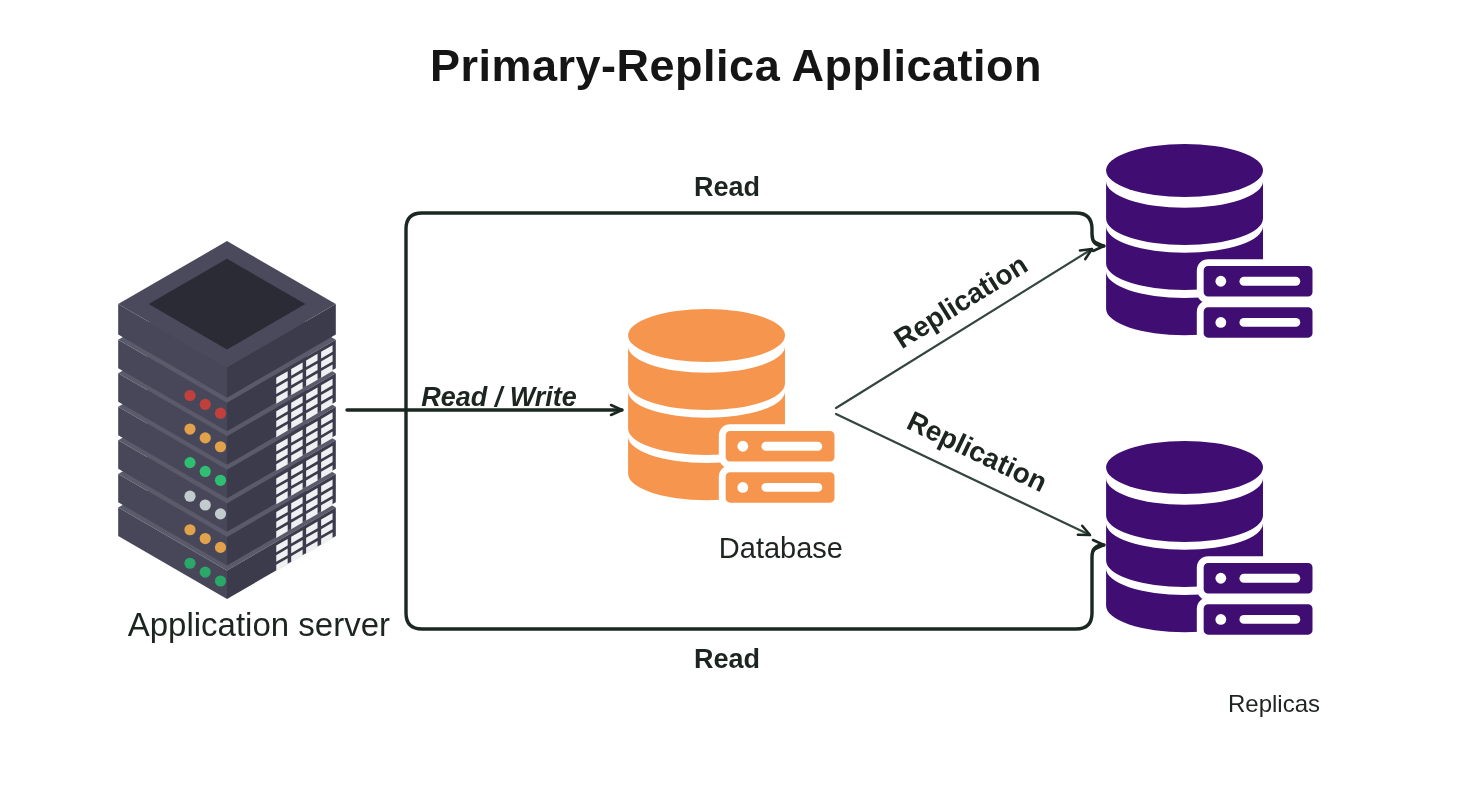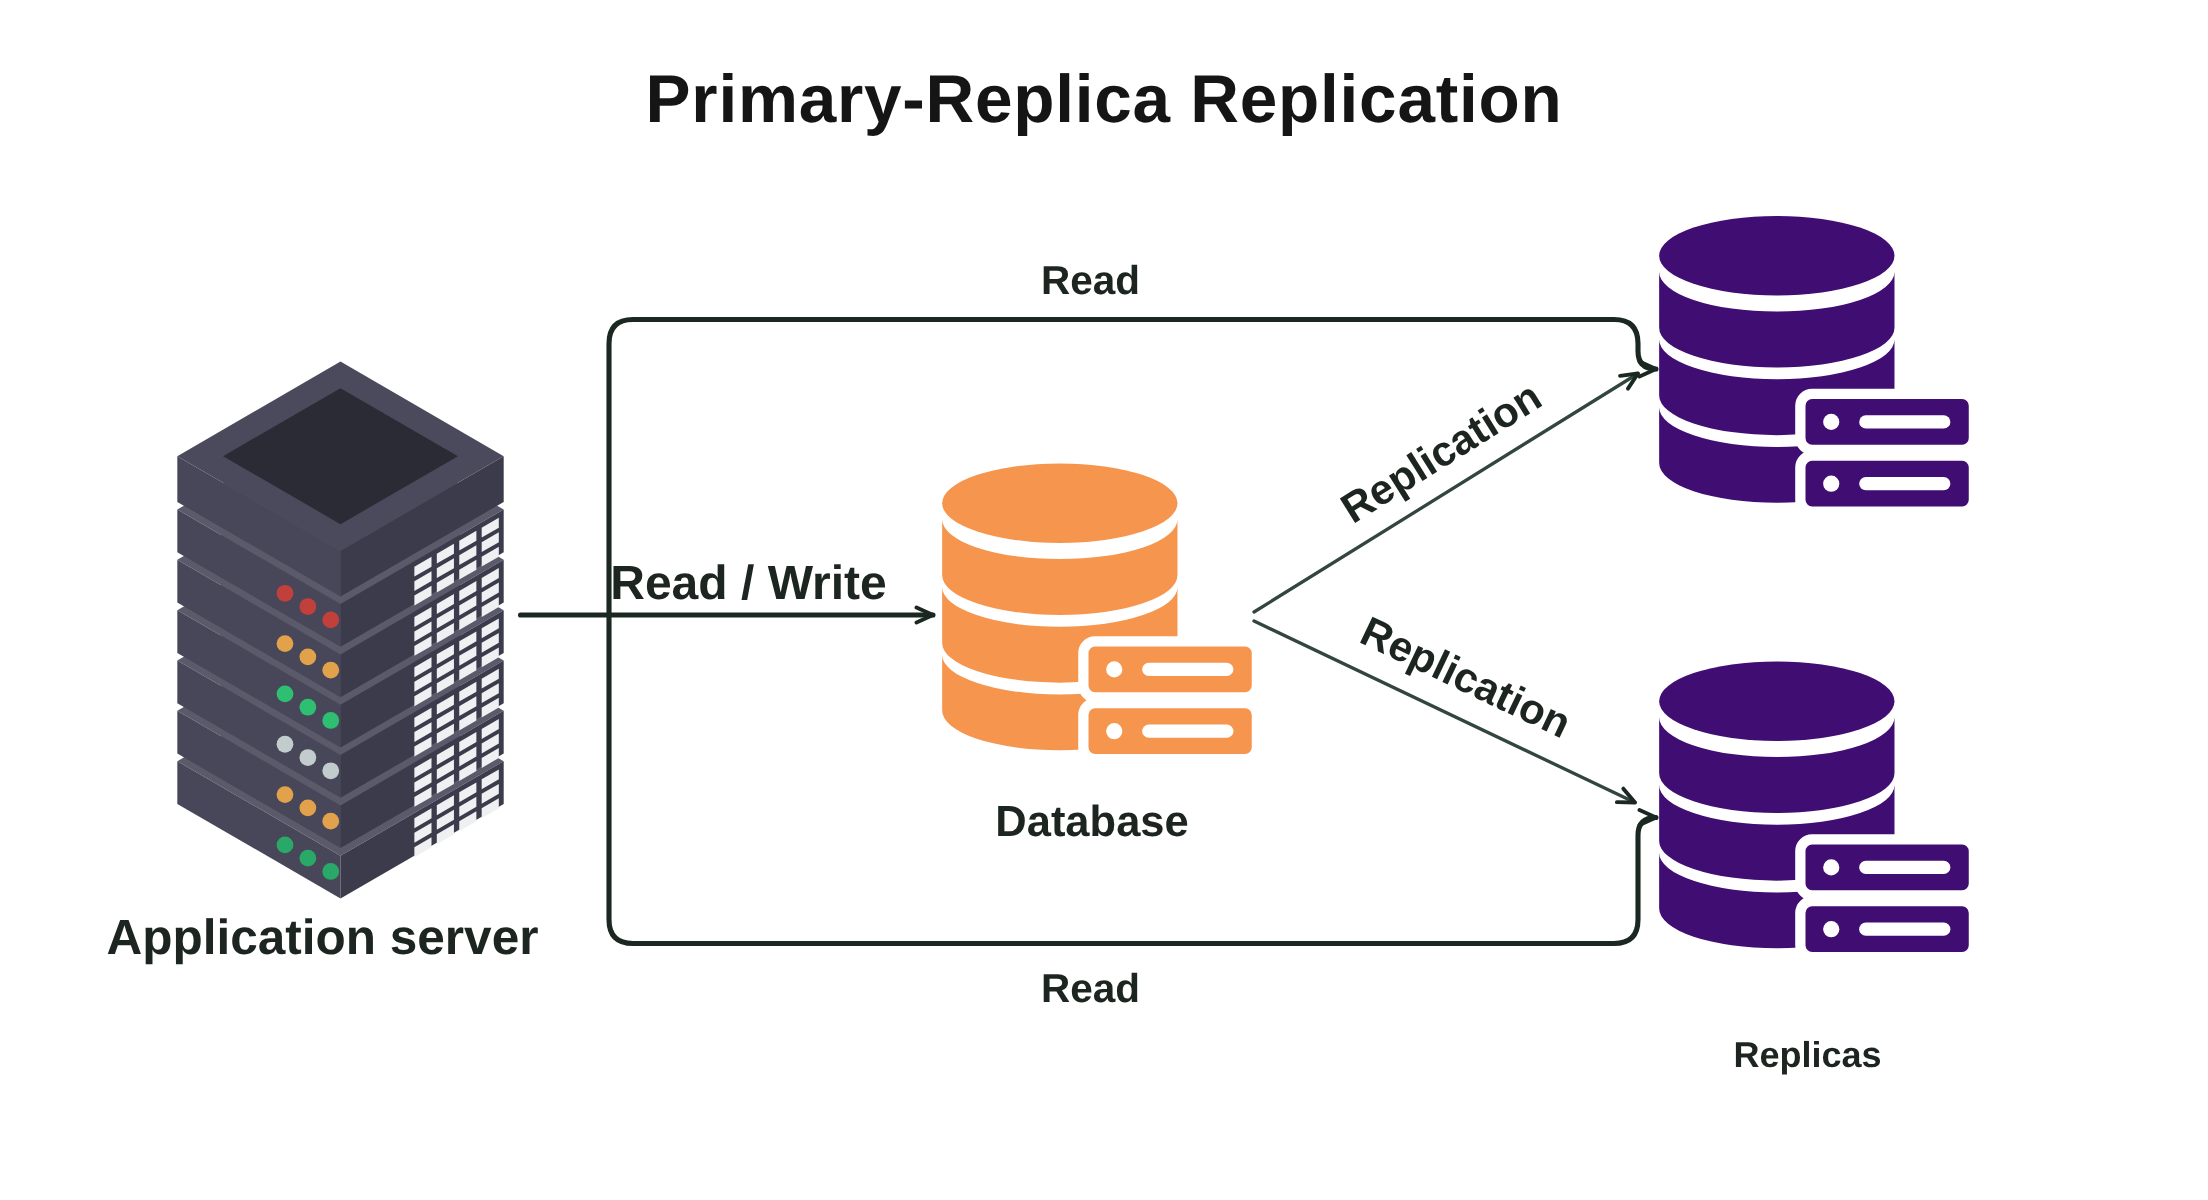--- a/index.html
+++ b/index.html
@@ -26,35 +26,35 @@
   }
   .abs{position:absolute;}
   .page-title{
     left:0;top:40px;width:100%;
     text-align:center;
     font-size:45px;font-weight:700;
     color:#151515;
     letter-spacing:0.5px;
   }
   .node-label{
-    font-weight:700;
-    text-align:center;
+    font-weight:400;
+    text-align:right;
     color:var(--text);
   }
   .edge-label{
     font-weight:700;
     text-align:center;
     color:var(--text);
     white-space:nowrap;
   }
   #lbl-app{left:40px;top:606px;width:350px;font-size:33px;}
   #lbl-db{left:613px;top:532px;width:230px;font-size:29px;}
   #lbl-replicas{left:1090px;top:690px;width:230px;font-size:24px;}
   #lbl-read-top{left:627px;top:172px;width:200px;font-size:27px;}
-  #lbl-read-write{left:399px;top:370px;width:200px;font-size:32px;}
+  #lbl-read-write{left:399px;top:382px;width:200px;font-size:27px;font-style:italic;}
   #lbl-read-bottom{left:627px;top:644px;width:200px;font-size:27px;}
   #lbl-repl-top{
     left:856px;top:282px;width:210px;height:40px;line-height:40px;
     font-size:28px;transform:rotate(-32deg);
   }
   #lbl-repl-bottom{
     left:872px;top:432px;width:210px;height:40px;line-height:40px;
     font-size:28px;transform:rotate(25.5deg);
   }
   #connectors{left:0;top:0;width:1472px;height:800px;}
@@ -255,21 +255,21 @@
   <use href="#dbicon"></use>
 </svg>
 
 <svg id="replica-top-icon" class="abs replica-accent" viewBox="0 0 216 206" xmlns="http://www.w3.org/2000/svg">
   <use href="#dbicon"></use>
 </svg>
 <svg id="replica-bottom-icon" class="abs replica-accent" viewBox="0 0 216 206" xmlns="http://www.w3.org/2000/svg">
   <use href="#dbicon"></use>
 </svg>
 
-<h1 class="abs page-title">Primary-Replica Replication</h1>
+<h1 class="abs page-title">Primary-Replica Application</h1>
 
 <div id="lbl-app" class="abs node-label">Application server</div>
 <div id="lbl-db" class="abs node-label">Database</div>
 <div id="lbl-replicas" class="abs node-label">Replicas</div>
 
 <div id="lbl-read-top" class="abs edge-label">Read</div>
 <div id="lbl-read-write" class="abs edge-label">Read / Write</div>
 <div id="lbl-repl-top" class="abs edge-label">Replication</div>
 <div id="lbl-repl-bottom" class="abs edge-label">Replication</div>
 <div id="lbl-read-bottom" class="abs edge-label">Read</div>

